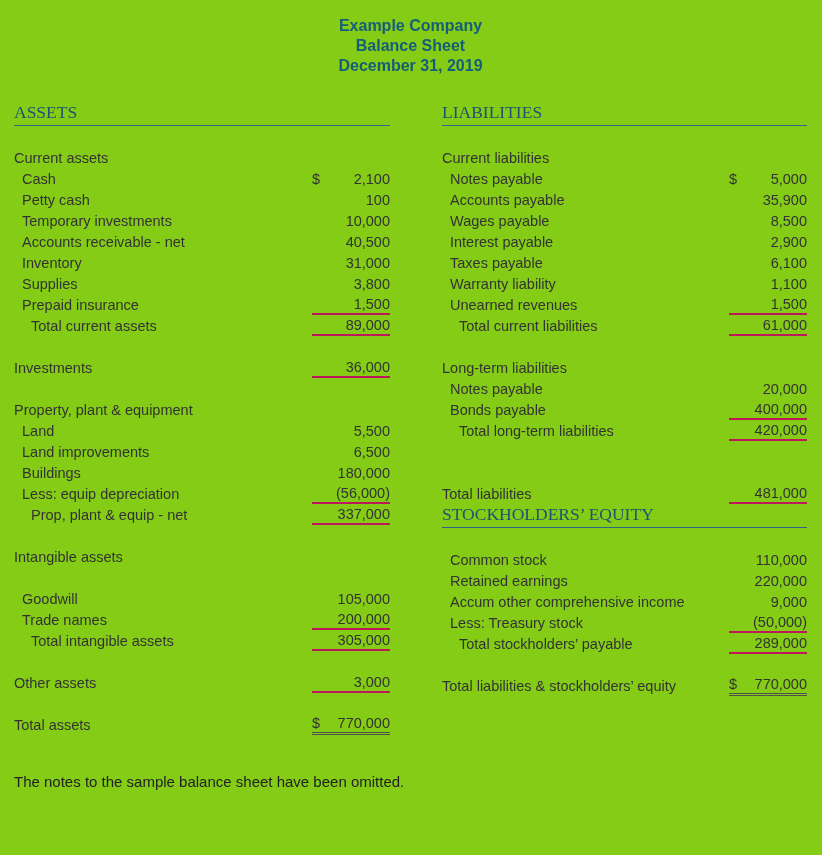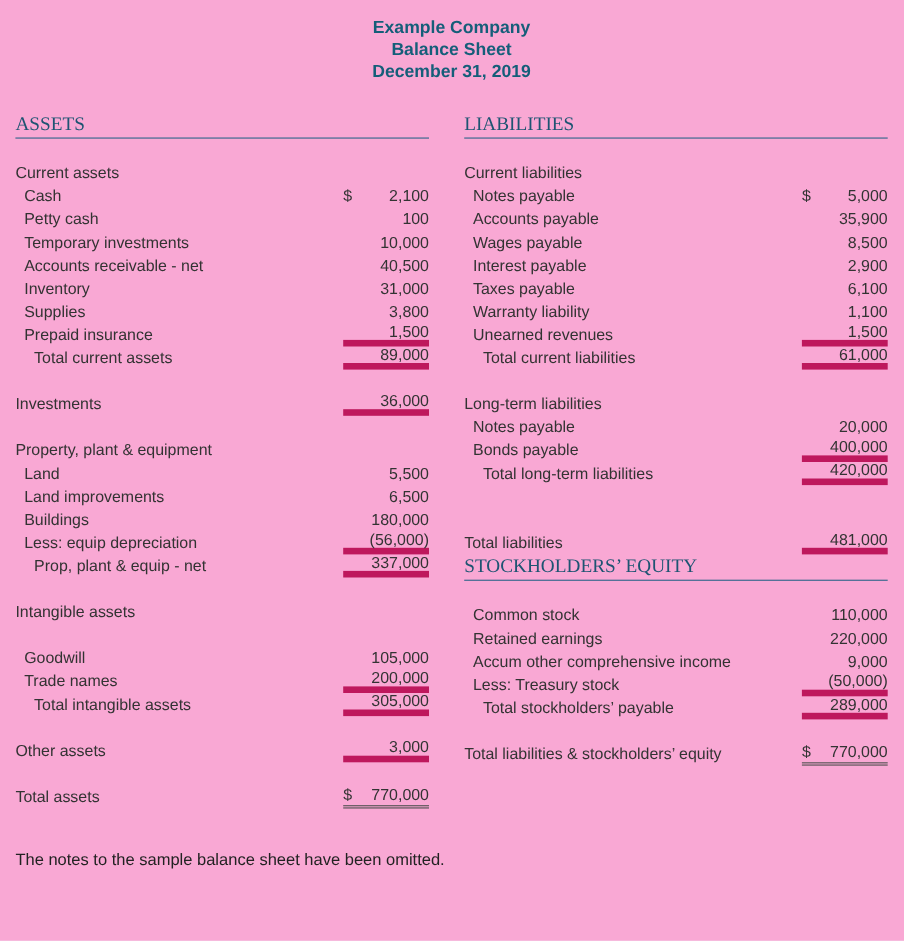--- a/index.html
+++ b/index.html
@@ -1,25 +1,25 @@
 <!DOCTYPE html>
 <html><head>
 <meta charset="utf-8">
 <style>
   html,body { margin:0; padding:0; }
   body { background:#eef1f7; font-family:"Liberation Sans", sans-serif; }
   .page {
     position:relative; width:822px; height:855px; box-sizing:border-box;
-    background:#f9a8d4; padding:16px 15px 0 14px; overflow:hidden;
+    background:#84cc16; padding:16px 15px 0 14px; overflow:hidden;
   }
   .title-block { text-align:center; margin-bottom:26px; }
   .title-line {
     font-size:16px; font-weight:bold; line-height:20px; color:#155e79;
   }
-  .columns { display:grid; grid-template-columns:376px 1fr; column-gap:32px; }
+  .columns { display:grid; grid-template-columns:376px 1fr; column-gap:52px; }
   .sec-heading {
     font-family:"Liberation Serif", serif; font-weight:normal;
     font-size:17.5px; line-height:20px; color:#1e5472;
     margin:0 0 21px 0; padding-bottom:3px;
     border-bottom:1px solid #2d6489;
   }
   .sec-heading.equity { }
   .row { height:21px; display:flex; align-items:center;justify-content:space-between; }
   .label {
     flex:1; font-size:14.5px; color:#333333; white-space:nowrap;
@@ -27,21 +27,21 @@
   }
   .indent-0 { padding-left:0; }
   .indent-1 { padding-left:8px; }
   .indent-2 { padding-left:17px; }
   .amount {
     width:78px; height:21px; box-sizing:border-box; display:flex;
     align-items:center; justify-content:flex-end;
     font-size:14.5px; color:#333333; white-space:nowrap;
   }
   .amount .dollar { margin-right:auto; }
-  .rule-single { border-bottom:6px solid #be185d; }
+  .rule-single { border-bottom:2px solid #be185d; }
   .rule-double { border-bottom:3px double #4f4f4f; }
   .footnote { margin-top:36px; font-size:15px; line-height:21px; color:#222222; }
 </style>
 </head>
 <body>
 
 <div class="page">
 
   <div class="title-block">
     <div class="title-line">Example Company</div>

